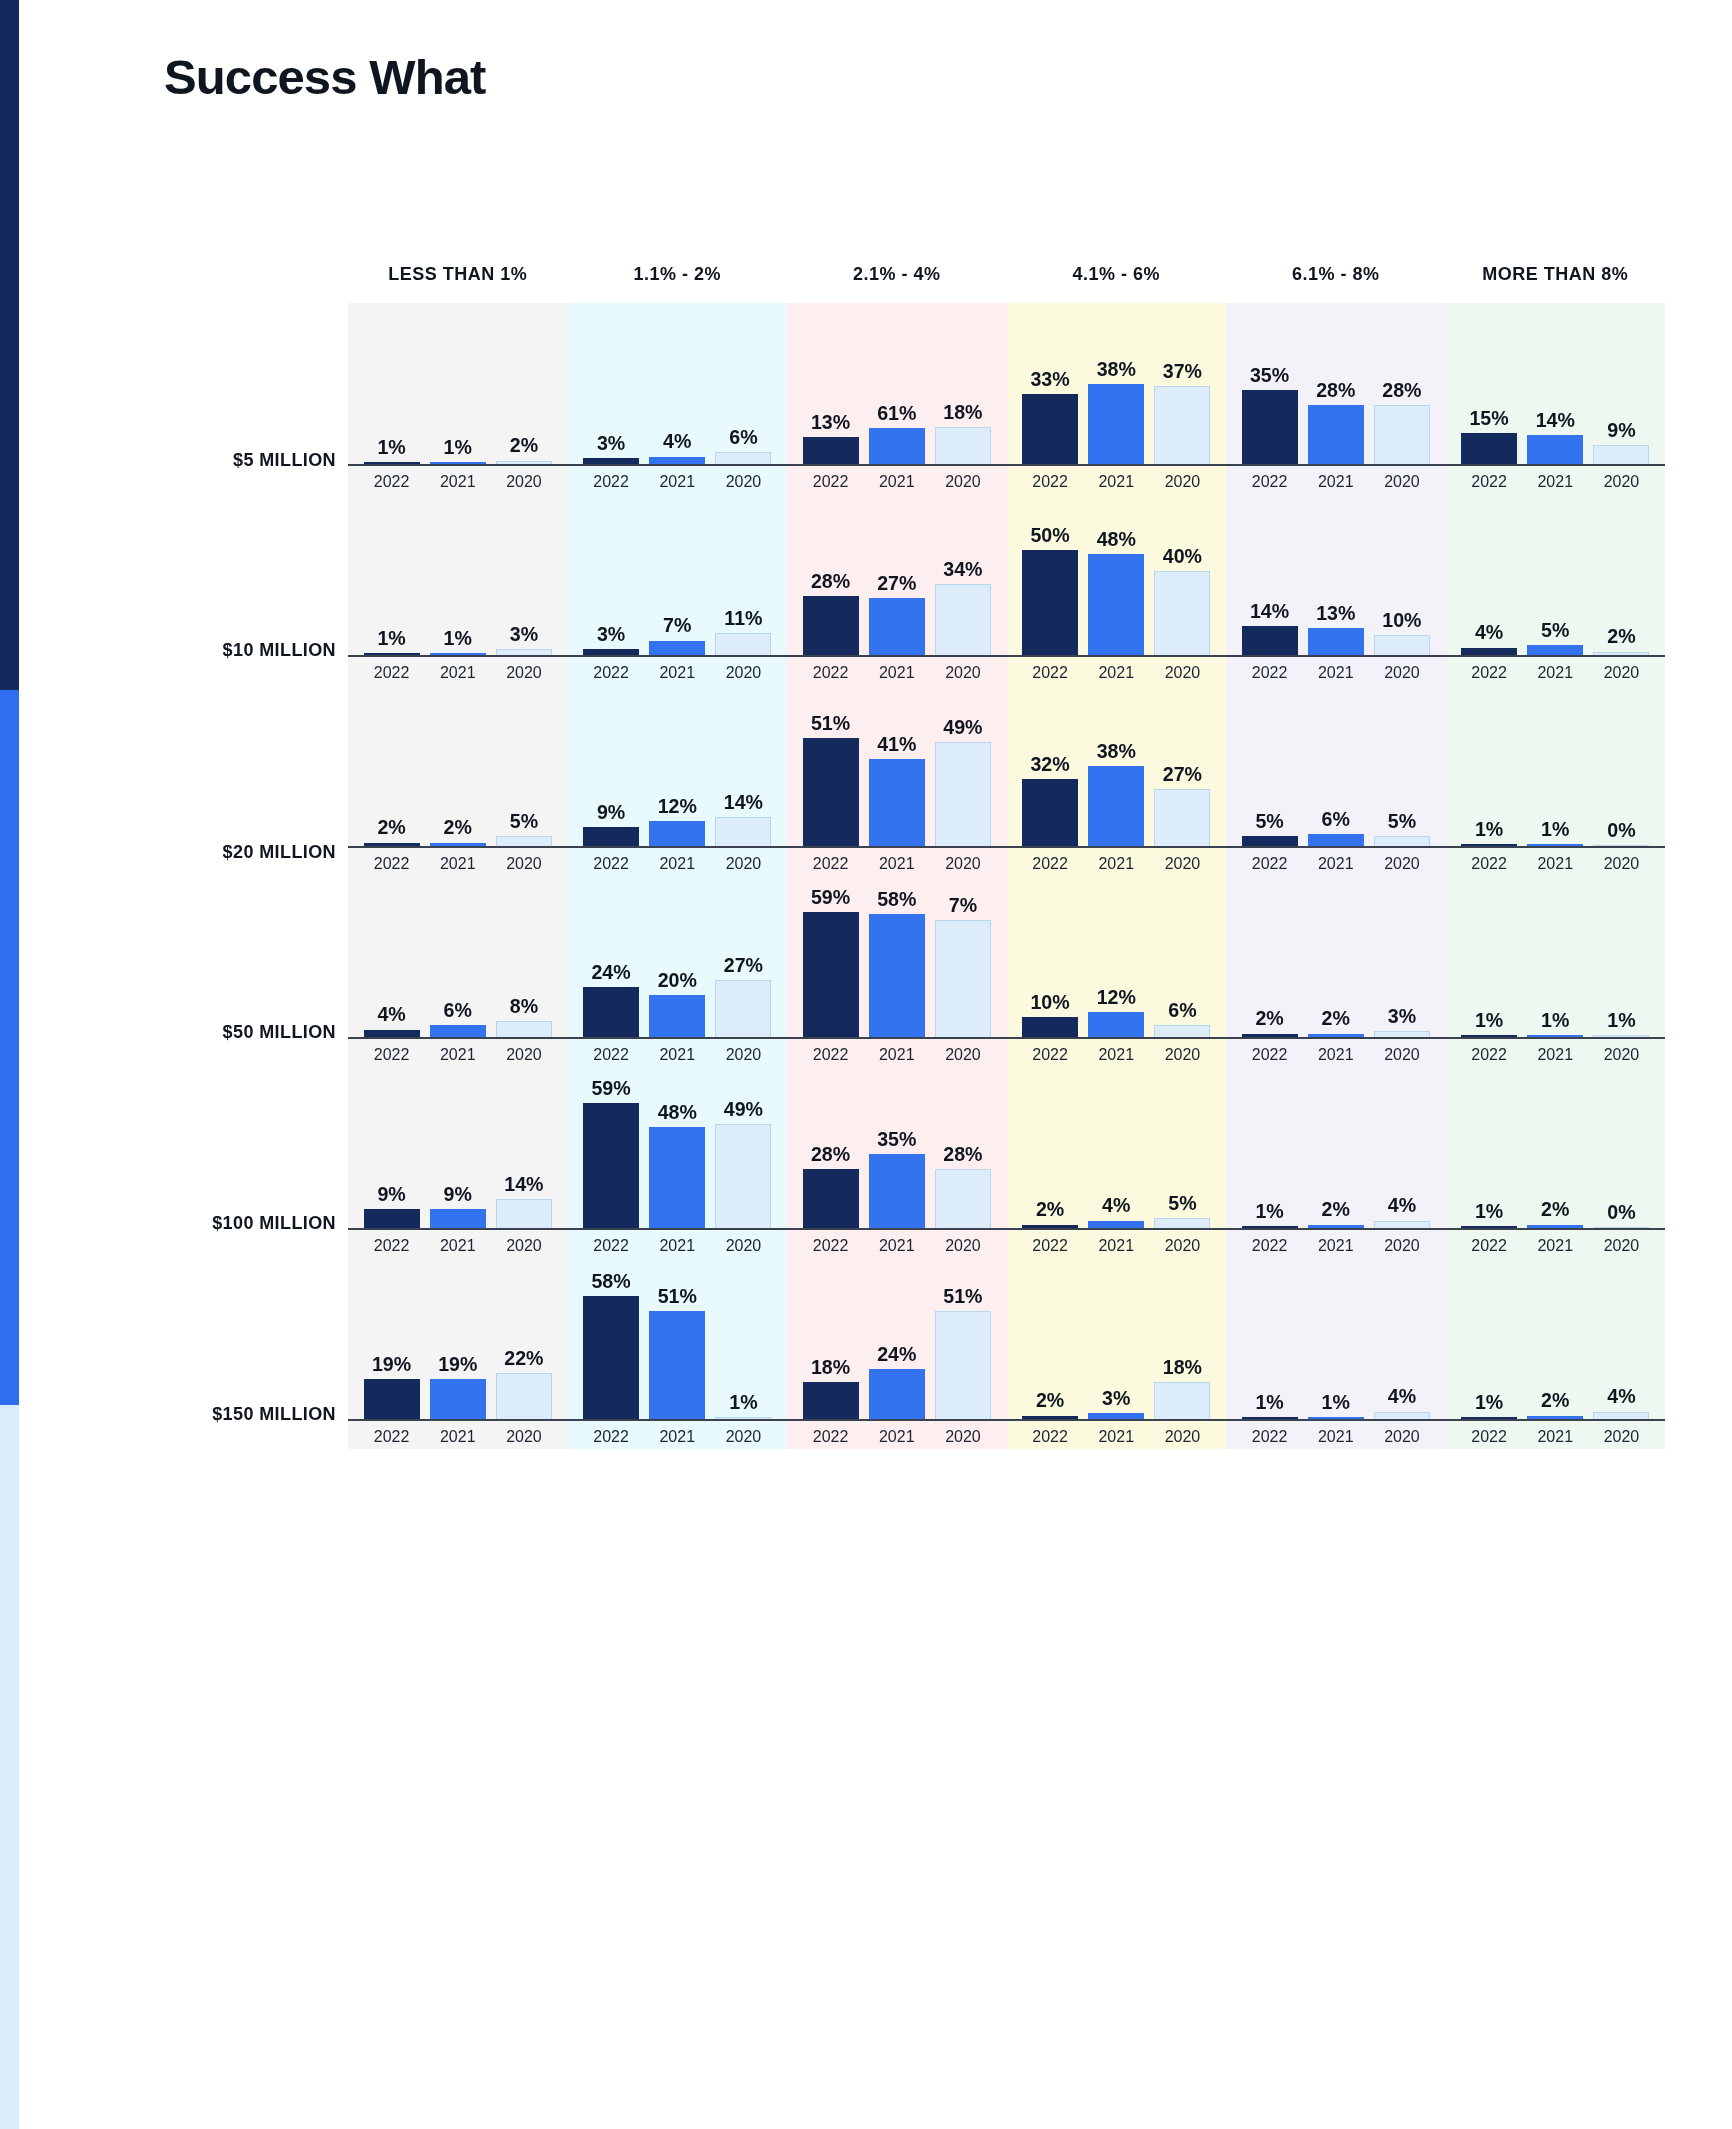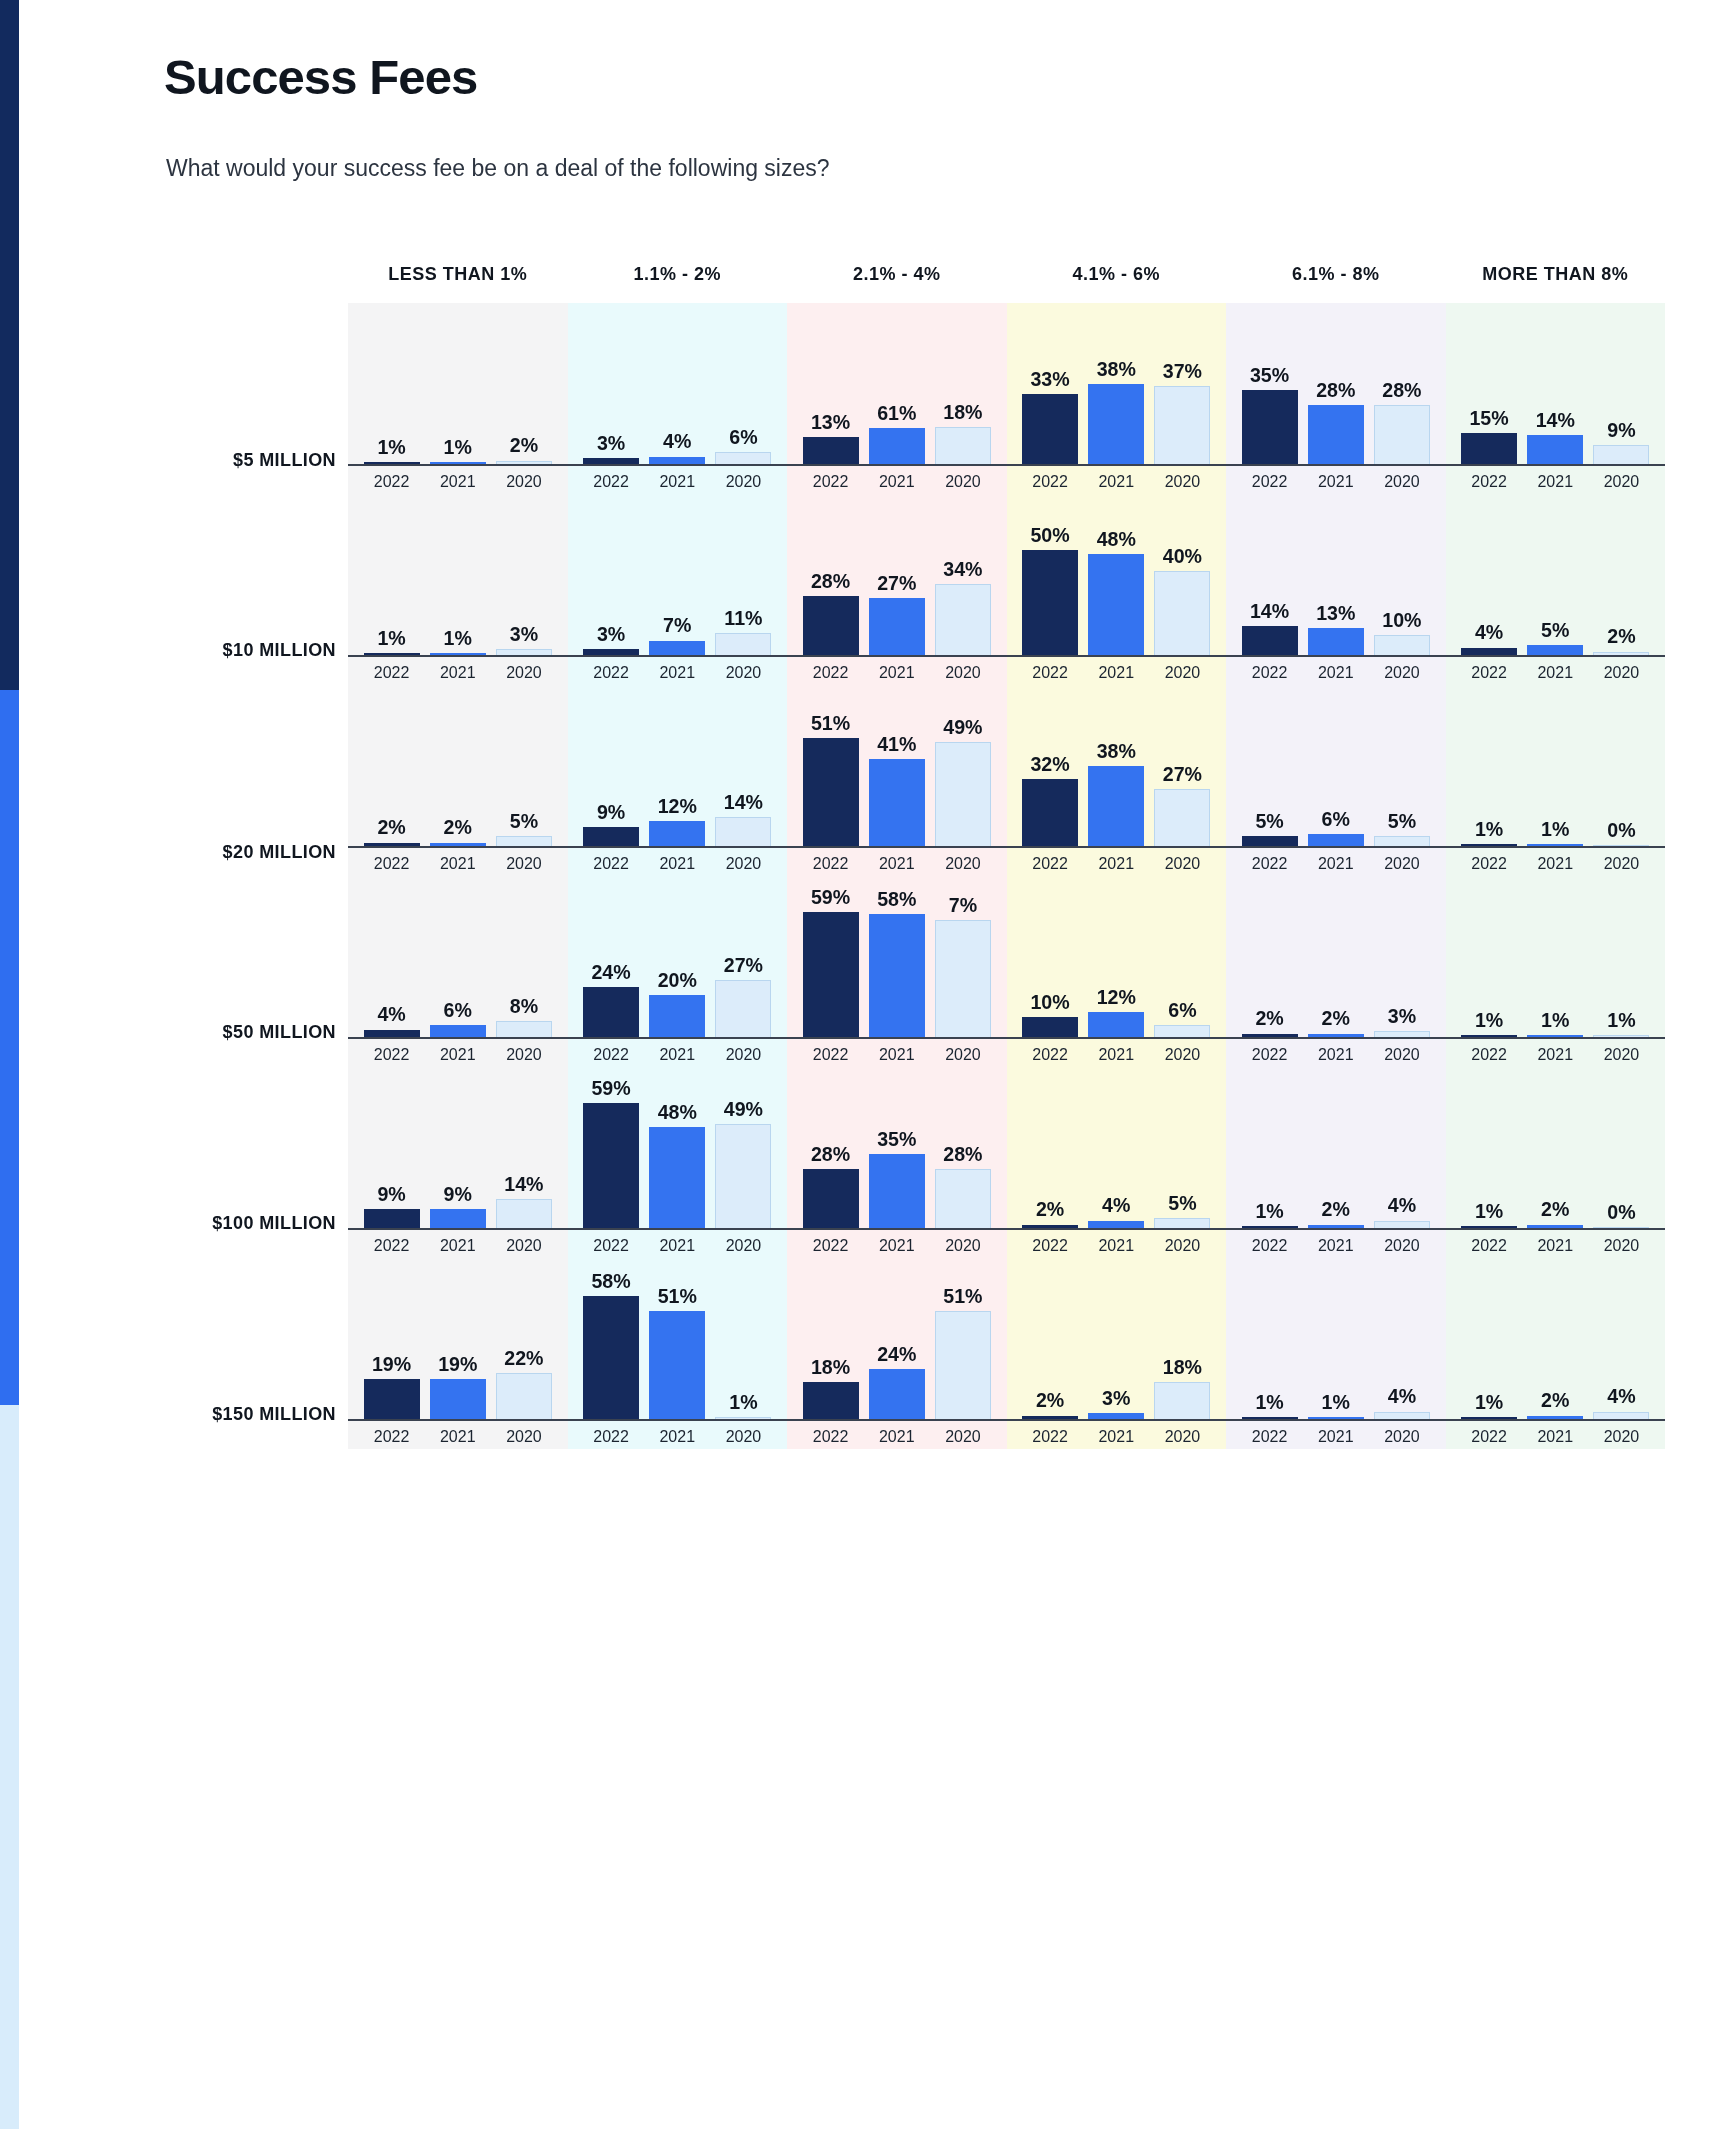--- a/index.html
+++ b/index.html
@@ -169,22 +169,21 @@
 </head>
 <body>
 
 <div id="left-rail">
   <div class="seg seg1"></div>
   <div class="seg seg2"></div>
   <div class="seg seg3"></div>
 </div>
 
 <div id="page">
-  <div id="title">Success Fees</div>
-  <div id="subtitle">What would your success fee be on a deal of the following sizes?</div>
+  <div id="title">Success What</div>
 
   <div id="chart">
     <div id="col-headers">
         <div class="col-header">LESS THAN 1%</div>
         <div class="col-header">1.1% - 2%</div>
         <div class="col-header">2.1% - 4%</div>
         <div class="col-header">4.1% - 6%</div>
         <div class="col-header">6.1% - 8%</div>
         <div class="col-header">MORE THAN 8%</div>
       </div>

